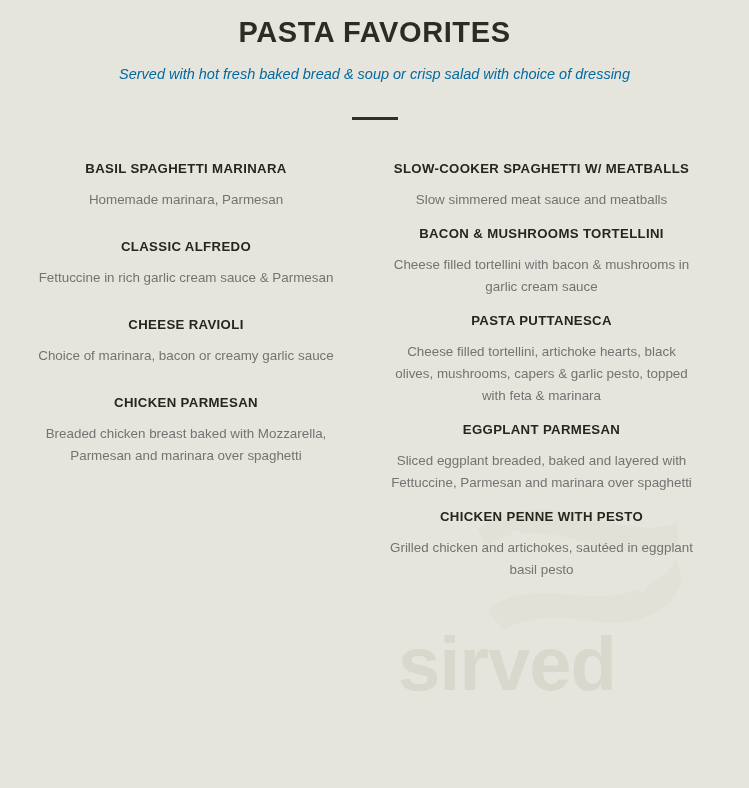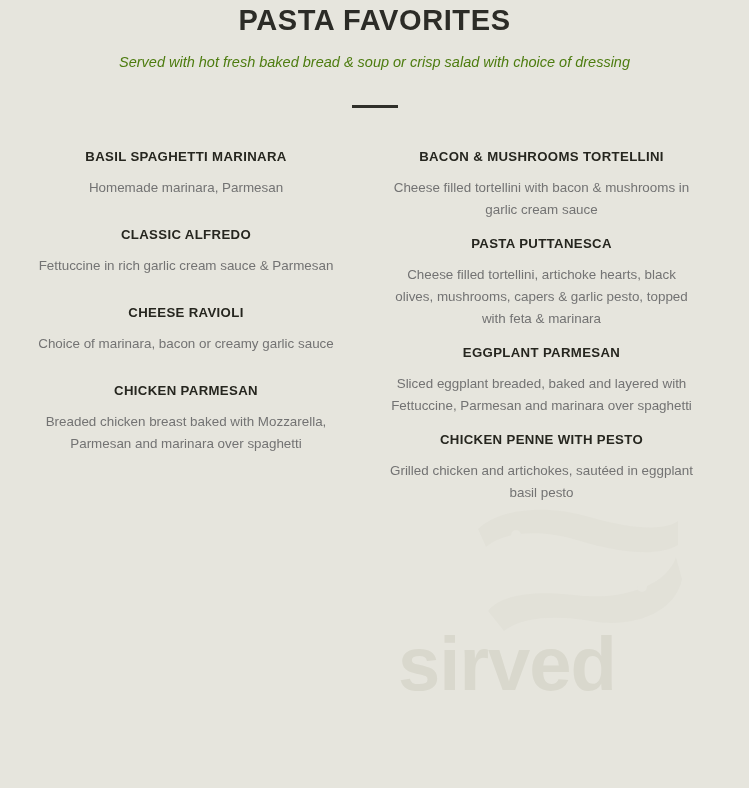--- a/index.html
+++ b/index.html
@@ -45,37 +45,37 @@
 
   
   .page {
     position: relative;
     z-index: 1;
     width: 749px;
   }
 
   .menu-title {
     margin: 0;
-    padding-top: 4px;
+    padding-top: 16px;
     text-align: center;
     font-size: 29px;
     font-weight: bold;
     letter-spacing: 0.6px;
     color: #2c2c27;
     line-height: 33px;
     font-family: "Liberation Sans", sans-serif;
   }
 
   .menu-subtitle {
     margin: 0;
     padding-top: 15px;
     text-align: center;
     font-size: 14.5px;
     font-style: italic;
-    color: #4d7c0f;
+    color: #0369a1;
     line-height: 20px;
   }
 
   .divider-wrap {
     padding-top: 22px;
     text-align: center;
   }
   .divider {
     display: inline-block;
     width: 46px;
@@ -162,20 +162,24 @@
         <p class="item-desc">Choice of marinara, bacon or creamy garlic sauce</p>
       </div>
       <div class="menu-item">
         <h2 class="item-name">CHICKEN PARMESAN</h2>
         <p class="item-desc">Breaded chicken breast baked with Mozzarella, Parmesan and marinara over spaghetti</p>
       </div>
     </div>
 
     <div class="menu-col right">
       <div class="menu-item">
+        <h2 class="item-name">SLOW-COOKER SPAGHETTI W/ MEATBALLS</h2>
+        <p class="item-desc">Slow simmered meat sauce and meatballs</p>
+      </div>
+      <div class="menu-item">
         <h2 class="item-name">BACON &amp; MUSHROOMS TORTELLINI</h2>
         <p class="item-desc">Cheese filled tortellini with bacon &amp; mushrooms in garlic cream sauce</p>
       </div>
       <div class="menu-item">
         <h2 class="item-name">PASTA PUTTANESCA</h2>
         <p class="item-desc">Cheese filled tortellini, artichoke hearts, black olives, mushrooms, capers &amp; garlic pesto, topped with feta &amp; marinara</p>
       </div>
       <div class="menu-item">
         <h2 class="item-name">EGGPLANT PARMESAN</h2>
         <p class="item-desc">Sliced eggplant breaded, baked and layered with Fettuccine, Parmesan and marinara over spaghetti</p>

